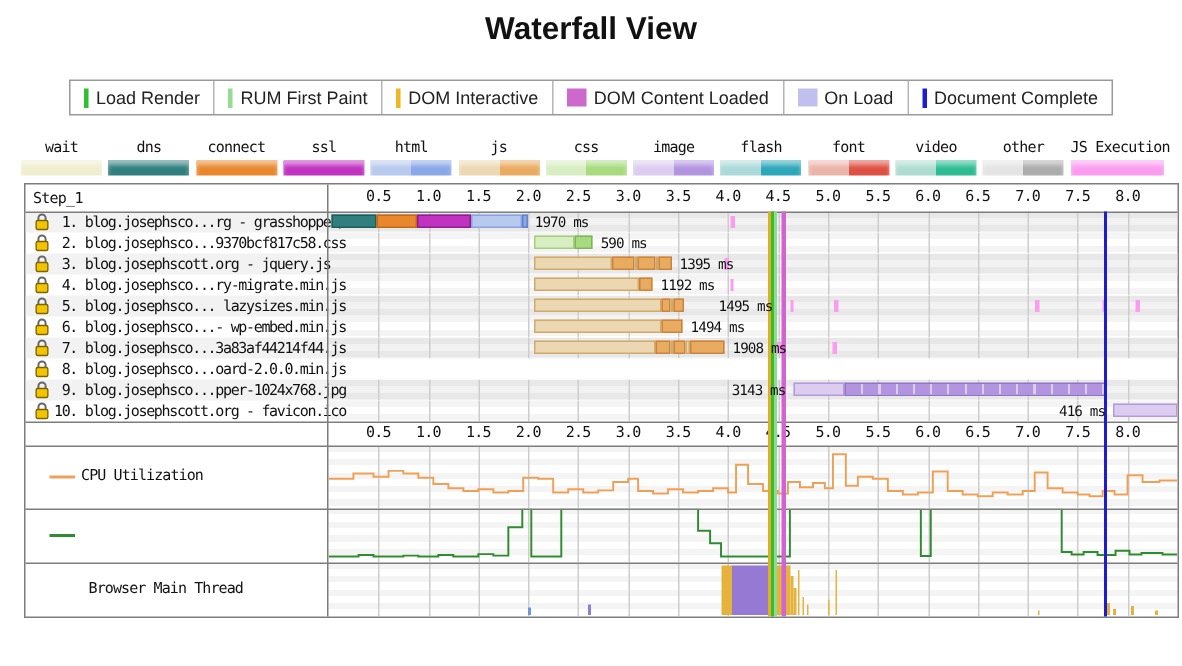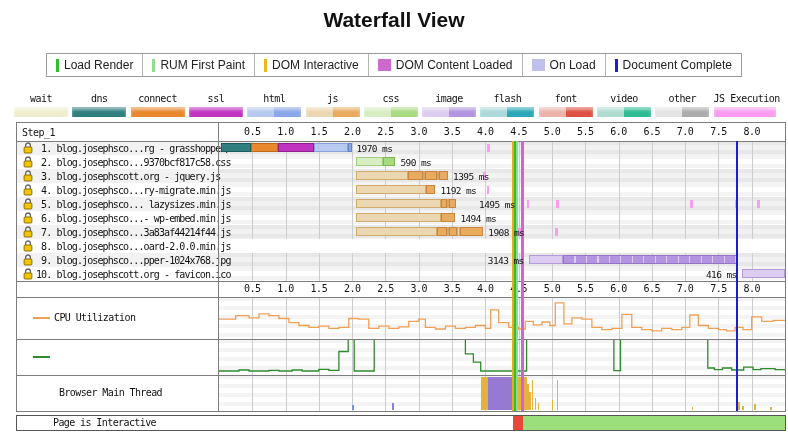--- a/index.html
+++ b/index.html
@@ -590,23 +590,13 @@
     <div class="hline" style="top:252px;"></div>
     <div id="evOverlay">
         <div class="evline" style="left: 494.654px; width: 2px; background: rgb(226, 172, 38);"></div>
         <div class="evline" style="left: 497.318px; width: 2px; background: rgb(47, 191, 47);"></div>
         <div class="evline" style="left: 499.315px; width: 2px; background: rgb(143, 220, 143);"></div>
         <div class="evline" style="left: 504.142px; width: 3px; background: rgb(210, 99, 210);"></div>
         <div class="evline" style="left: 719.056px; width: 2px; background: rgb(29, 29, 207);"></div>
       </div>
   </div>
 
-  <div class="pitable" id="piTable">
-    <div class="lcell" style="text-align:center;">
-      <span class="blabel" style="top:1px;left:36px;">Page is Interactive</span>
-    </div>
-    <div class="rcell" id="piChart" style="height:14px;">
-        <div class="piseg" style="left: 0px; width: 294.32px; background: rgb(255, 255, 255);"></div>
-        <div class="piseg" style="left: 294.32px; width: 9.98824px; background: rgb(232, 72, 58);"></div>
-        <div class="piseg" style="left: 304.308px; width: 261.692px; background: rgb(155, 223, 125);"></div>
-      </div>
-  </div>
 </div>
 
 </body></html>

